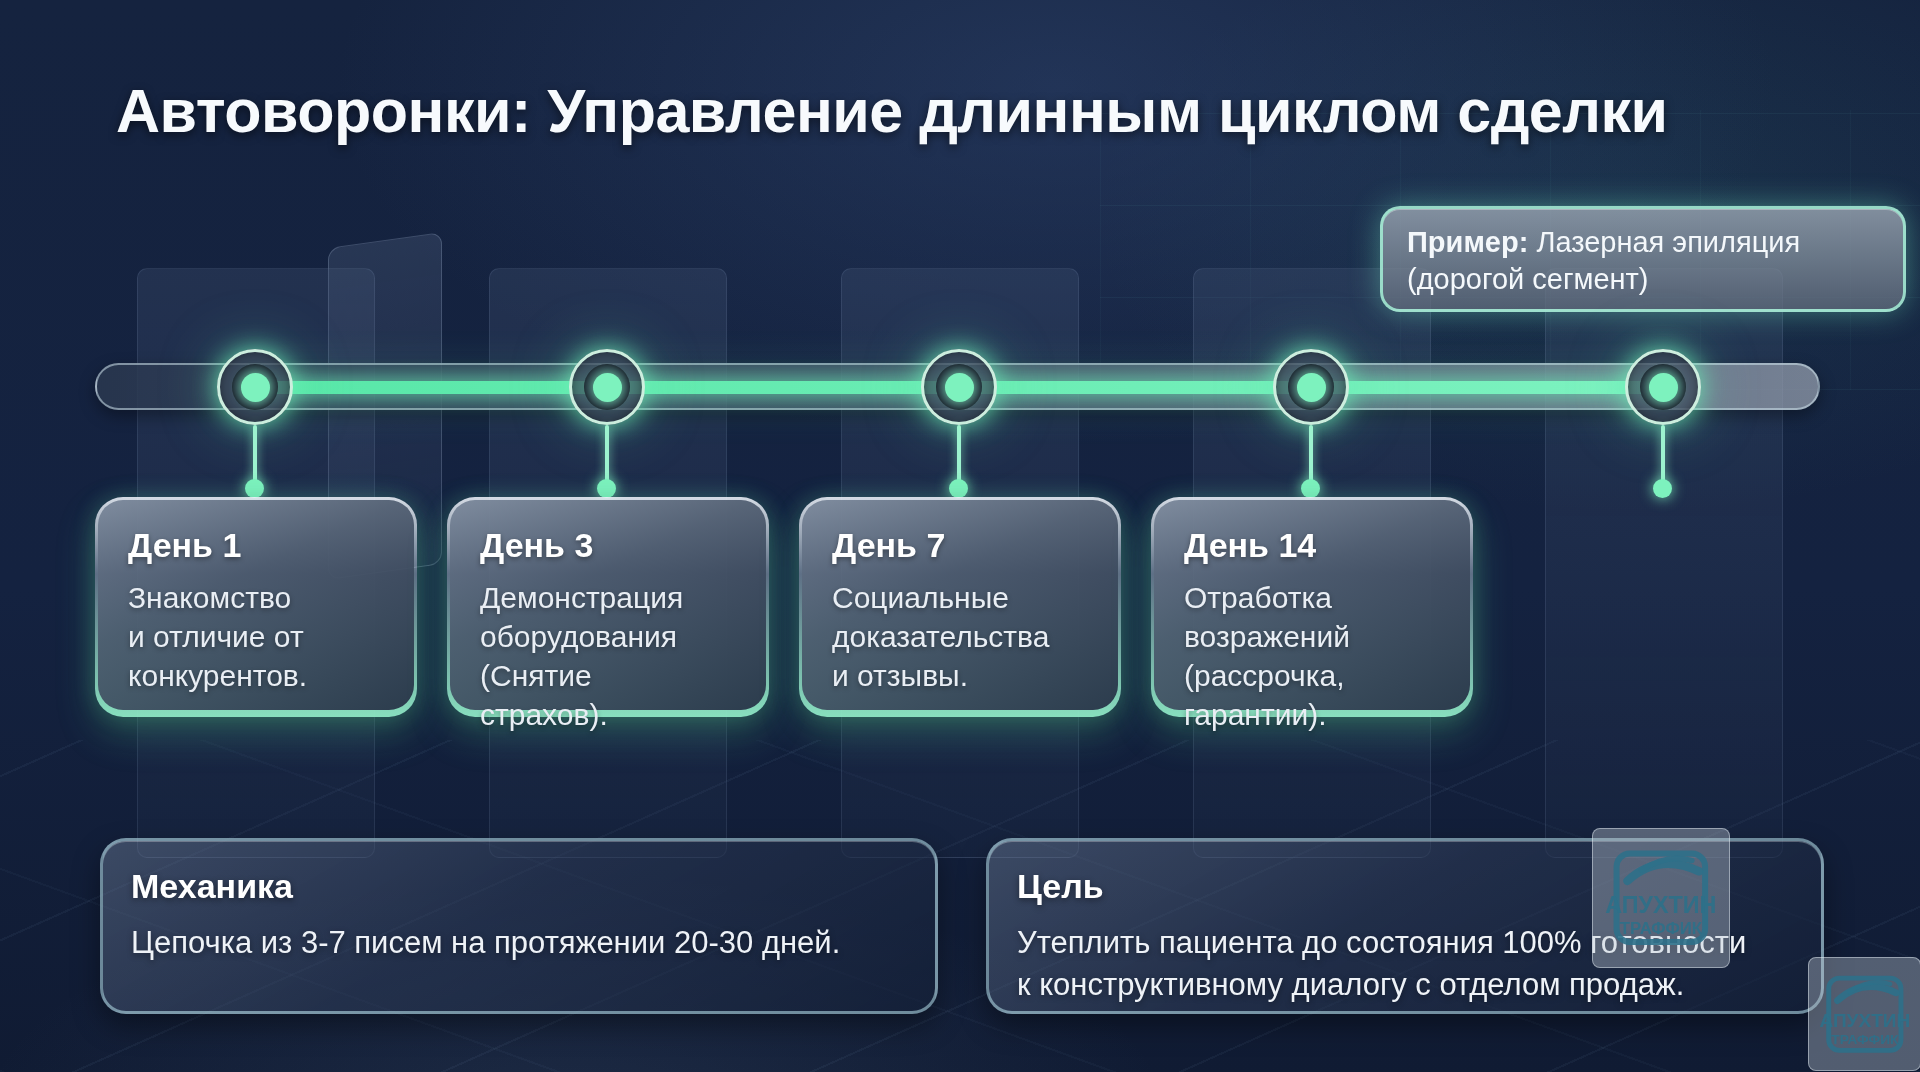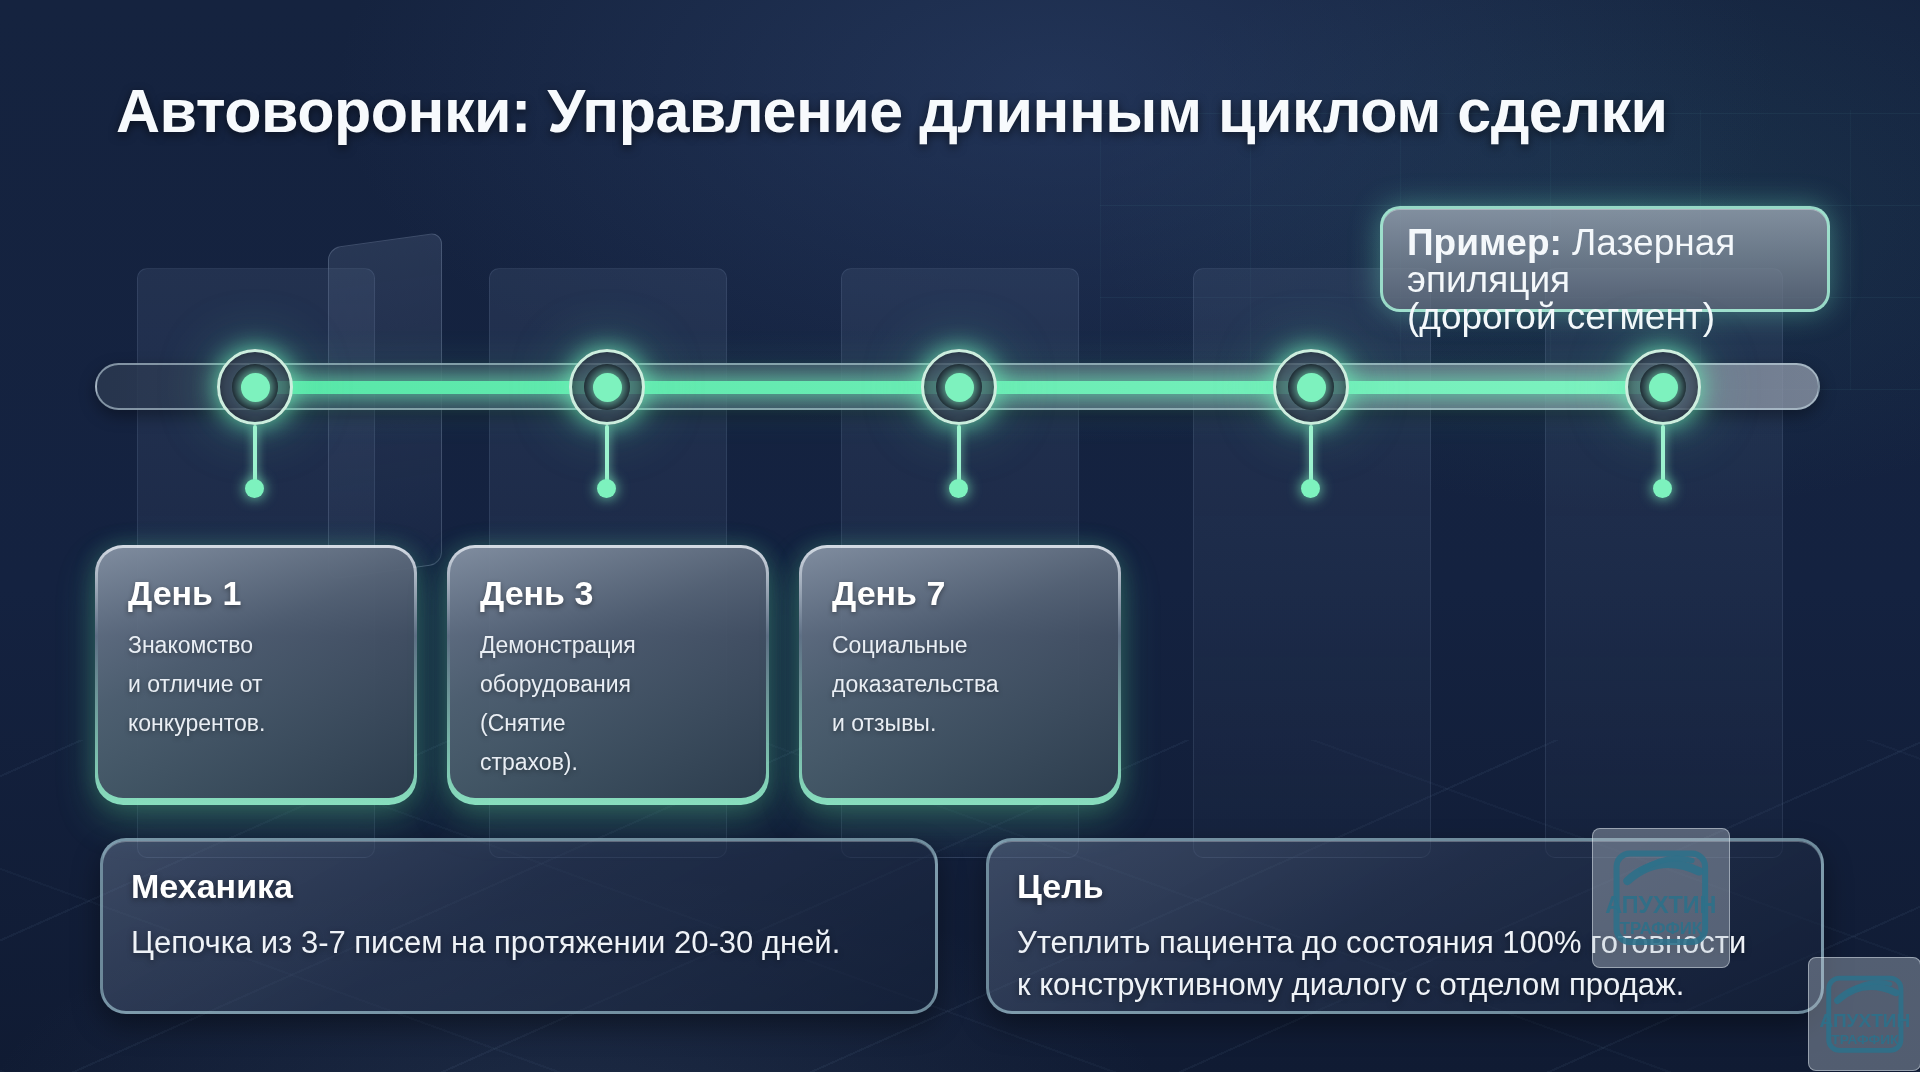--- a/index.html
+++ b/index.html
@@ -40,25 +40,25 @@
   }
   
   .title{
     position:absolute;left:100px;top:76px;width:1760px;
     font-size:61px;font-weight:bold;letter-spacing:-.5px;color:#f7fafd;
     text-shadow:0 3px 10px rgba(0,0,0,.55);
     margin-left:16px;
   }
   
   .badge{
-    position:absolute;left:1380px;top:206px;width:450px;height:106px;box-sizing:border-box;
+    position:absolute;left:1380px;top:206px;width:526px;height:106px;box-sizing:border-box;
     border:3px solid rgba(165,238,214,.85);border-radius:20px;
     background:linear-gradient(180deg, rgba(158,170,182,.78), rgba(96,108,124,.78));
     box-shadow:0 0 30px rgba(120,240,200,.40), inset 0 1px 0 rgba(255,255,255,.35);
-    padding:15px 24px;font-size:37px;line-height:37px;color:#f4f8fb;
+    padding:15px 24px;font-size:29px;line-height:37px;color:#f4f8fb;
     white-space:pre-line;
   }
   .badge b{font-weight:bold;}
   
   .track{
     position:absolute;left:95px;top:363px;width:1725px;height:47px;border-radius:24px;box-sizing:border-box;
     border:2px solid rgba(205,225,235,.55);
     background:linear-gradient(90deg, rgba(42,56,80,.85) 0%, rgba(70,84,106,.8) 45%, rgba(142,152,168,.78) 100%);
     box-shadow:0 6px 16px rgba(0,0,0,.35);
   }
@@ -82,33 +82,32 @@
   .connector{
     position:absolute;top:425px;width:4px;height:60px;background:#9df3cf;border-radius:2px;
     box-shadow:0 0 10px rgba(140,240,200,.8);
   }
   .connector-dot{
     position:absolute;top:479px;width:19px;height:19px;border-radius:50%;background:#7df2be;
     box-shadow:0 0 14px rgba(125,242,190,.95);
   }
   
   .daycard{
-    position:absolute;top:497px;width:322px;height:260px;box-sizing:border-box;
+    position:absolute;top:497px;width:322px;height:220px;box-sizing:border-box;
     border-radius:28px;padding:3px 3px 7px 3px;
     background:linear-gradient(180deg, rgba(238,244,250,.88) 0%, rgba(185,205,218,.45) 35%, rgba(142,233,197,.95) 100%);
     box-shadow:0 16px 38px rgba(105,240,190,.26), 0 0 22px rgba(110,240,190,.22), 0 10px 24px rgba(0,0,0,.35);
-    margin-top:48px;
   }
   .daycard .inner{
     width:100%;height:100%;box-sizing:border-box;border-radius:25px;
     background:linear-gradient(155deg, rgba(114,128,148,.86) 0%, rgba(72,86,106,.88) 40%, rgba(38,50,70,.94) 100%);
     padding:26px 30px;
   }
   .day-title{font-size:34px;font-weight:bold;color:#ffffff;margin:0 0 13px 0;text-shadow:0 2px 5px rgba(0,0,0,.4);}
-  .day-text{font-size:23px;line-height:39px;color:#e9eef4;white-space:pre-line;text-shadow:0 2px 5px rgba(0,0,0,.35);}
+  .day-text{font-size:30px;line-height:39px;color:#e9eef4;white-space:pre-line;text-shadow:0 2px 5px rgba(0,0,0,.35);}
   
   .footcard{
     position:absolute;top:838px;width:838px;height:176px;box-sizing:border-box;
     border:3px solid rgba(182,224,234,.55);border-radius:26px;
     background:linear-gradient(150deg, rgba(112,128,154,.45) 0%, rgba(46,60,88,.55) 45%, rgba(20,32,56,.65) 100%);
     box-shadow:0 12px 28px rgba(0,0,0,.38), inset 0 1px 0 rgba(255,255,255,.28);
     padding:26px 28px;
   }
   .foot-title{font-size:34px;font-weight:bold;color:#ffffff;margin:0 0 16px 0;text-shadow:0 2px 6px rgba(0,0,0,.45);}
   .foot-text{font-size:31px;line-height:42px;color:#eef2f7;white-space:pre-line;text-shadow:0 2px 6px rgba(0,0,0,.4);}
@@ -197,20 +196,29 @@
 (Снятие
 страхов).</div>
   </div>
     </div>
   <div class="daycard" style="left:799px;">
       <div class="inner">
     <div class="day-title">День 7</div>
     <div class="day-text">Социальные
 доказательства
 и отзывы.</div>
+  </div>
+    </div>
+  <div class="daycard" style="left:1151px;">
+      <div class="inner">
+    <div class="day-title">День 14</div>
+    <div class="day-text">Отработка
+возражений
+(рассрочка,
+гарантии).</div>
   </div>
     </div>
 
   <div class="footcard" style="left:100px;">
     <div class="foot-title">Механика</div>
     <div class="foot-text">Цепочка из 3-7 писем на протяжении 20-30 дней.</div>
   </div>
   <div class="footcard" style="left:986px;">
     <div class="foot-title">Цель</div>
     <div class="foot-text">Утеплить пациента до состояния 100% готовности

